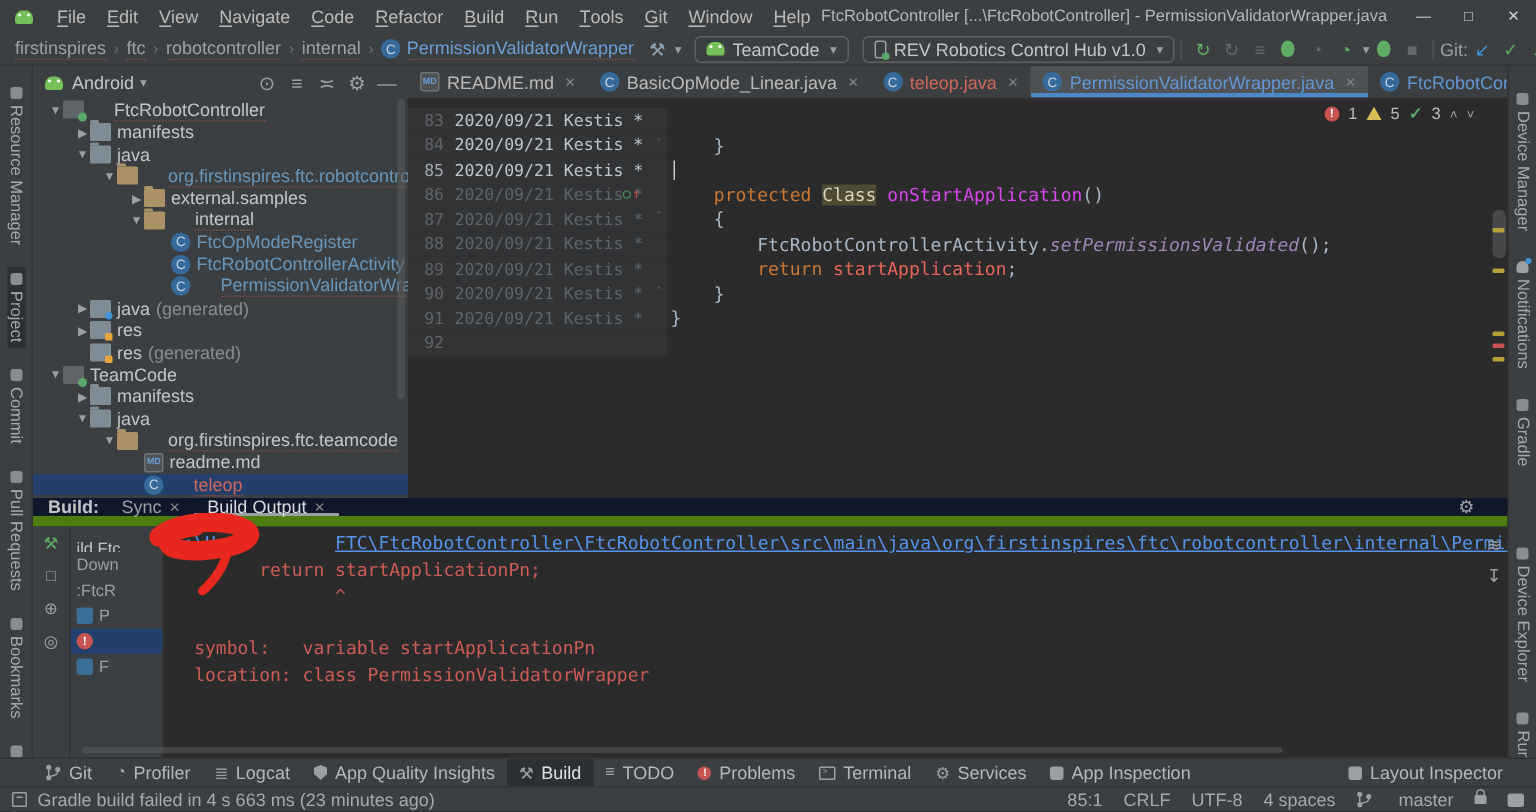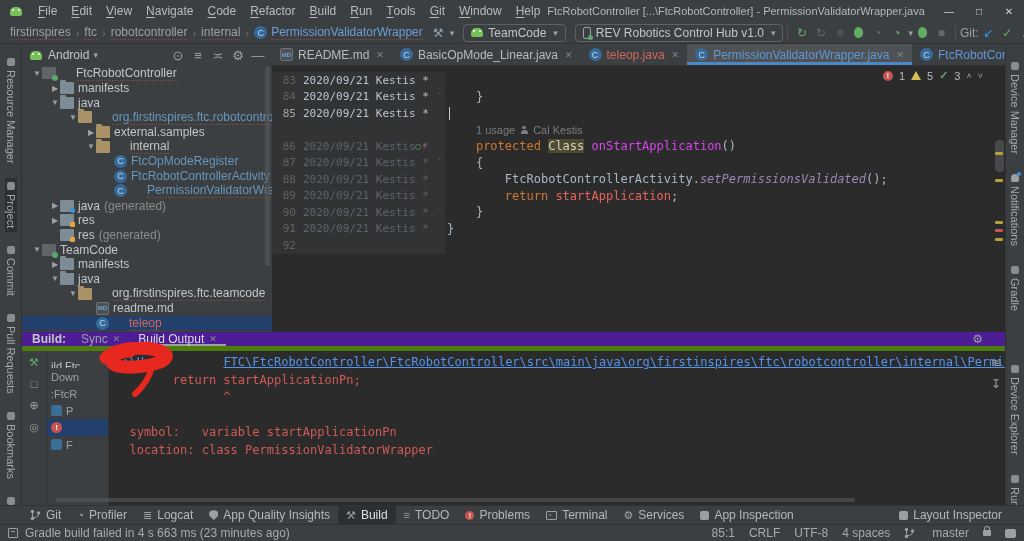--- a/index.html
+++ b/index.html
@@ -112,21 +112,21 @@
   .err-ic { width:10px; height:10px; border-radius:50%; background:#c75450; color:#fff; font-size:8px; font-weight:bold; display:flex; align-items:center; justify-content:center; }
   .warn-ic { width:0; height:0; border-left:5px solid transparent; border-right:5px solid transparent; border-bottom:9px solid #d6bf55; display:inline-block; }
   .ok-ic { color:#59a869; font-size:11px; font-weight:bold; }
   .badge-chev { color:#9da0a2; font-size:9px; }
   #error-stripe { position:absolute; right:0; top:0; width:12px; height:100%; }
   .stripe-mark { position:absolute; right:2px; width:8px; height:3px; border-radius:1px; }
   #ed-thumb { position:absolute; right:1px; top:74px; width:9px; height:32px; background:#585b5d; border-radius:4px; opacity:.6; }
 
   
   #build-panel { left:22px; top:332px; width:983px; height:173px; background:#2b2b2b; }
-  #build-header { position:absolute; left:0; top:0; width:100%; height:19px; background:#4c1d95; border-bottom:5px solid #4d7c0f; display:flex; align-items:center; }
+  #build-header { position:absolute; left:0; top:0; width:100%; height:19px; background:#0f172a; border-bottom:7px solid #4d7c0f; display:flex; align-items:center; }
   #build-label { font-weight:bold; color:#c3c6c8; margin-left:10px; }
   .btab { display:flex; align-items:center; gap:5px; padding:0 9px; height:100%; color:#9da0a2; }
   .btab.active { color:#dadcde; box-shadow:inset 0 -2px 0 #9da0a2; }
   .btab .x { font-size:9px; color:#84878a; }
   #build-header-right { margin-left:auto; margin-right:22px; display:flex; gap:8px; color:#9da0a2; font-size:12px; }
   #build-toolcol { position:absolute; left:0; top:19px; width:25px; height:154px; background:#3c3f41; border-right:1px solid #323232; display:flex; flex-direction:column; align-items:center; gap:9px; padding-top:5px; }
   .btc-ic { font-size:11px; color:#9da0a2; }
   #build-tree { position:absolute; left:25px; top:19px; width:62px; height:154px; background:#3c3f41; border-right:1px solid #323232; overflow:hidden; font-size:11px; }
   .btr { height:17px; display:flex; align-items:center; gap:4px; padding-left:4px; white-space:nowrap; overflow:hidden; }
   .btr.sel { background:#23406d; }
@@ -424,21 +424,20 @@
         <span class="cicon">C</span>
         <span class="tlabel red sp">teleop</span>
       </div>
     </div>
 
   <div id="editor" class="abs">
     <div id="editor-lines">
         <div class="eline"><div class="gutter"><span class="lnum">83</span><span class="blame bright">2020/09/21 Kestis *</span></div></div>
         <div class="eline"><div class="gutter"><span class="lnum">84</span><span class="blame bright">2020/09/21 Kestis *</span><span class="fold">ˆ</span></div><div class="codeline"><span class="c-p">    }</span></div></div>
         <div class="eline"><div class="gutter"><span class="lnum cur">85</span><span class="blame bright">2020/09/21 Kestis *</span></div><div class="codeline"><span class="caret"></span></div></div>
-        <div class="eline"><div class="gutter"></div><div class="codeline inlay"><span>1 usage</span><span class="person-ic"></span><span>Cal Kestis</span></div></div>
         <div class="eline"><div class="gutter"><span class="lnum">86</span><span class="blame dim">2020/09/21 Kestis *</span><span class="ovr"><span class="o1">○</span><span class="o2">↑</span></span></div><div class="codeline"><span class="c-p">    </span><span class="c-k">protected</span><span class="c-p"> </span><span class="c-hl">Class</span><span class="c-p"> </span><span class="c-m">onStartApplication</span><span class="c-p">()</span></div></div>
         <div class="eline"><div class="gutter"><span class="lnum">87</span><span class="blame dim">2020/09/21 Kestis *</span><span class="fold">ˇ</span></div><div class="codeline"><span class="c-p">    {</span></div></div>
         <div class="eline"><div class="gutter"><span class="lnum">88</span><span class="blame dim">2020/09/21 Kestis *</span></div><div class="codeline"><span class="c-p">        </span><span class="c-p">FtcRobotControllerActivity</span><span class="c-p">.</span><span class="c-sm">setPermissionsValidated</span><span class="c-p">();</span></div></div>
         <div class="eline"><div class="gutter"><span class="lnum">89</span><span class="blame dim">2020/09/21 Kestis *</span></div><div class="codeline"><span class="c-p">        </span><span class="c-k">return</span><span class="c-p"> </span><span class="c-e">startApplication</span><span class="c-p">;</span></div></div>
         <div class="eline"><div class="gutter"><span class="lnum">90</span><span class="blame dim">2020/09/21 Kestis *</span><span class="fold">ˆ</span></div><div class="codeline"><span class="c-p">    }</span></div></div>
         <div class="eline"><div class="gutter"><span class="lnum">91</span><span class="blame dim">2020/09/21 Kestis *</span></div><div class="codeline"><span class="c-p">}</span></div></div>
         <div class="eline"><div class="gutter"><span class="lnum">92</span></div><div class="codeline"></div></div>
       </div>
     <div id="editor-badges">
         <span class="err-ic">!</span>

